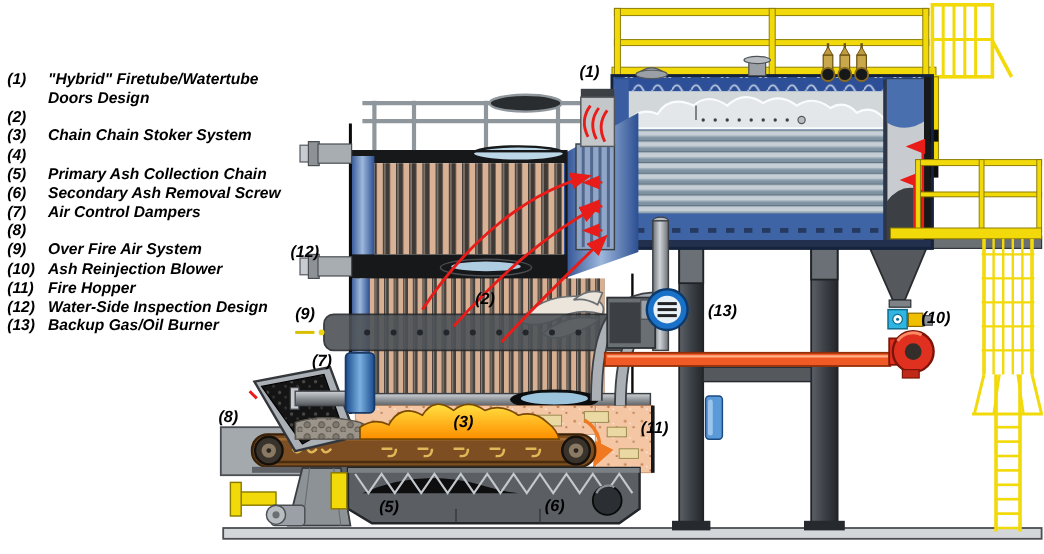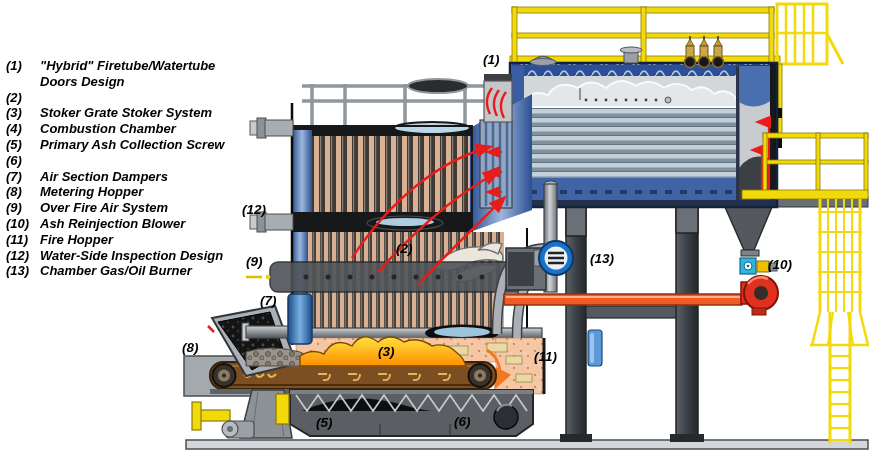--- a/index.html
+++ b/index.html
@@ -488,60 +488,59 @@
   <div>
         <div class="lg-row">
           <span class="lg-num">(1)</span>
           <span class="lg-text">"Hybrid" Firetube/Watertube<div>Doors Design</div></span>
         </div>
         <div class="lg-row">
           <span class="lg-num">(2)</span>
         </div>
         <div class="lg-row">
           <span class="lg-num">(3)</span>
-          <span class="lg-text">Stoker Grate Stoker System</span>
+          <span class="lg-text">Chain Chain Stoker System</span>
         </div>
         <div class="lg-row">
           <span class="lg-num">(4)</span>
-          <span class="lg-text">Combustion Chamber</span>
         </div>
         <div class="lg-row">
           <span class="lg-num">(5)</span>
-          <span class="lg-text">Primary Ash Collection Screw</span>
+          <span class="lg-text">Primary Ash Collection Chain</span>
         </div>
         <div class="lg-row">
           <span class="lg-num">(6)</span>
+          <span class="lg-text">Secondary Ash Removal Screw</span>
         </div>
         <div class="lg-row">
           <span class="lg-num">(7)</span>
-          <span class="lg-text">Air Section Dampers</span>
+          <span class="lg-text">Air Control Dampers</span>
         </div>
         <div class="lg-row">
           <span class="lg-num">(8)</span>
-          <span class="lg-text">Metering Hopper</span>
         </div>
         <div class="lg-row">
           <span class="lg-num">(9)</span>
           <span class="lg-text">Over Fire Air System</span>
         </div>
         <div class="lg-row">
           <span class="lg-num">(10)</span>
           <span class="lg-text">Ash Reinjection Blower</span>
         </div>
         <div class="lg-row">
           <span class="lg-num">(11)</span>
           <span class="lg-text">Fire Hopper</span>
         </div>
         <div class="lg-row">
           <span class="lg-num">(12)</span>
           <span class="lg-text">Water-Side Inspection Design</span>
         </div>
         <div class="lg-row">
           <span class="lg-num">(13)</span>
-          <span class="lg-text">Chamber Gas/Oil Burner</span>
+          <span class="lg-text">Backup Gas/Oil Burner</span>
         </div>
       </div>
 </div>
 
 <div>
       <div class="callout" style="left: 483px; top: 52px;">(1)</div>
       <div class="callout" style="left: 396px; top: 241px;">(2)</div>
       <div class="callout" style="left: 378px; top: 344px;">(3)</div>
       <div class="callout" style="left: 316px; top: 415px;">(5)</div>
       <div class="callout" style="left: 454px; top: 414px;">(6)</div>

